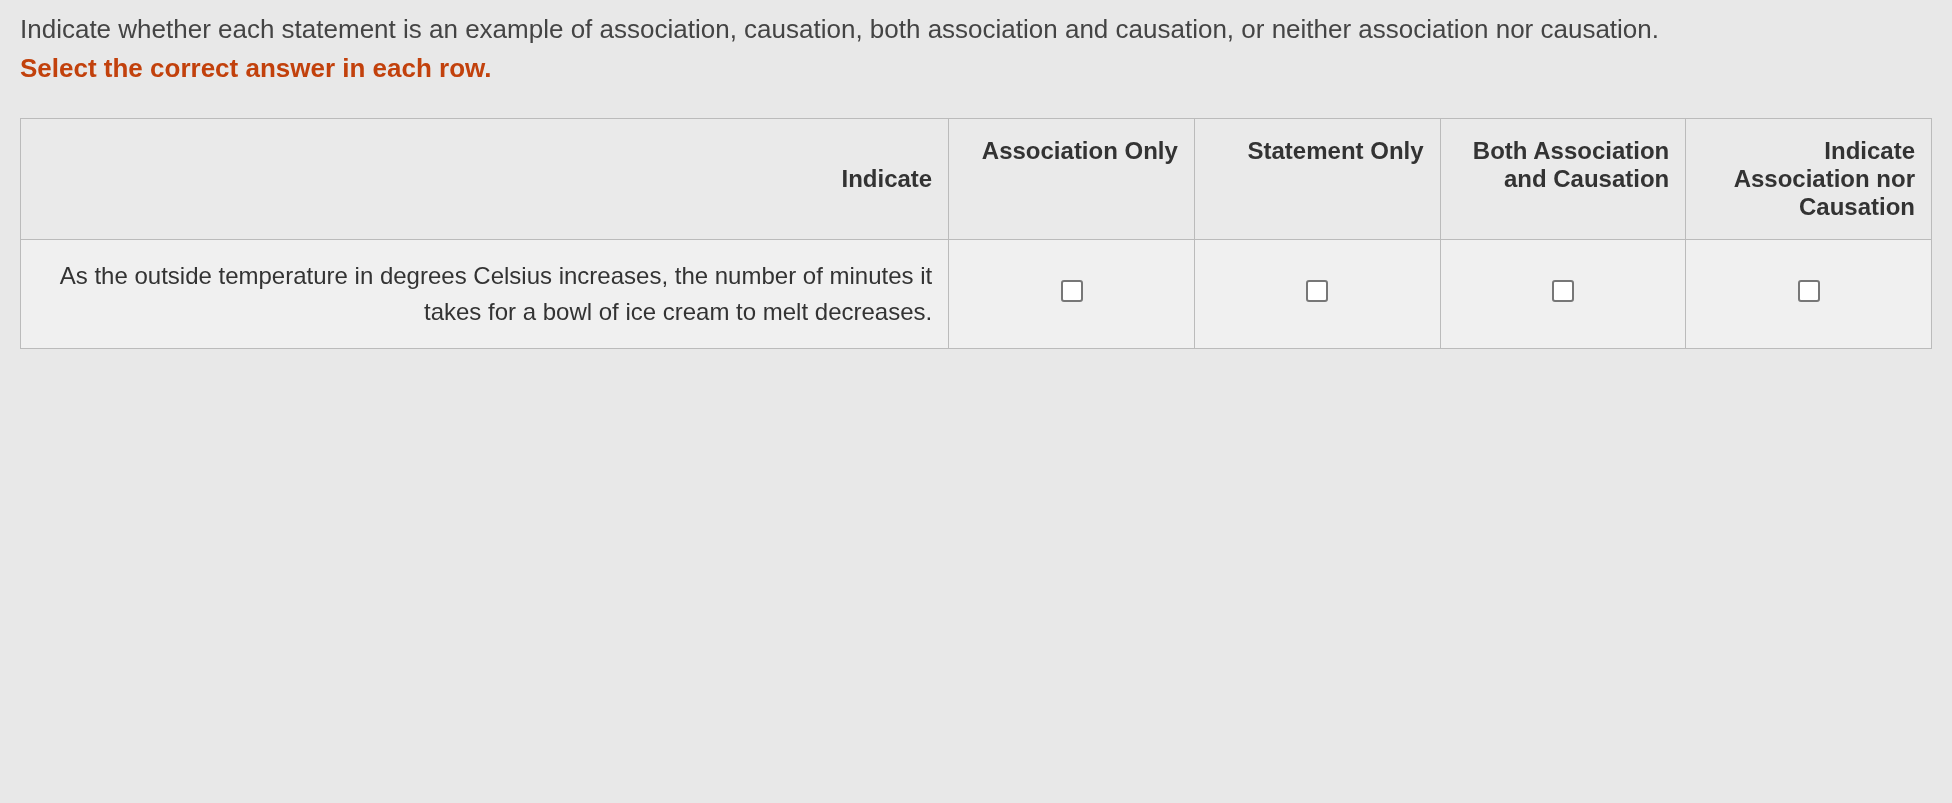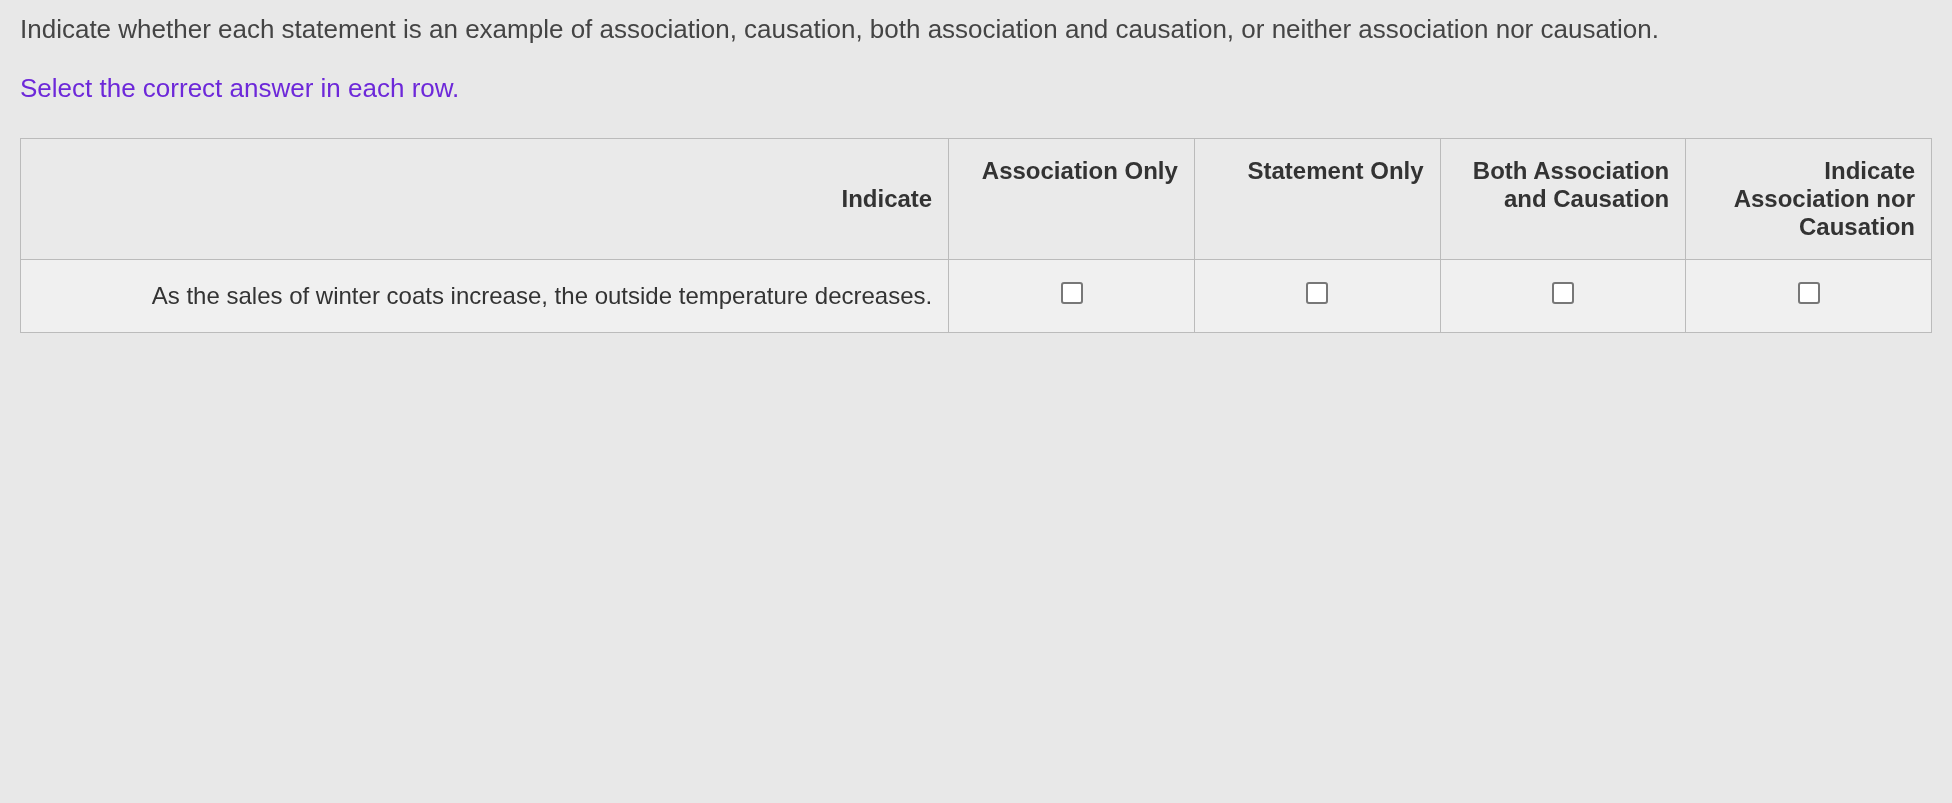--- a/index.html
+++ b/index.html
@@ -10,27 +10,27 @@
     body {
       font-family: Arial, Helvetica, sans-serif;
       background: #e8e8e8;
       padding: 10px 20px;
       color: #333;
     }
     .instructions {
       font-size: 26px;
       line-height: 1.5;
       color: #444;
-      margin-bottom: 20px;
     }
     .sub-instructions {
       font-size: 26px;
       line-height: 1.5;
-      color: #6d28d9;
+      color: #c2410c;
       margin-bottom: 30px;
+      font-weight: bold;
     }
     table {
       width: 100%;
       border-collapse: collapse;
       background: #f0f0f0;
     }
     th, td {
       border: 1px solid #bbb;
       padding: 18px 16px;
       text-align: right;
@@ -74,21 +74,21 @@
     <tr>
       <th>Indicate</th>
       <th class="option-header">Association Only</th>
       <th class="option-header">Statement Only</th>
       <th class="option-header">Both Association and Causation</th>
       <th class="option-header">Indicate Association nor Causation</th>
     </tr>
   </thead>
   <tbody>
     <tr>
-      <td class="statement-cell">As the sales of winter coats increase, the outside temperature decreases.</td>
+      <td class="statement-cell">As the outside temperature in degrees Celsius increases, the number of minutes it takes for a bowl of ice cream to melt decreases.</td>
       <td class="checkbox-cell">
         <span class="checkbox"></span>
       </td>
       <td class="checkbox-cell">
         <span class="checkbox"></span>
       </td>
       <td class="checkbox-cell">
         <span class="checkbox"></span>
       </td>
       <td class="checkbox-cell">

